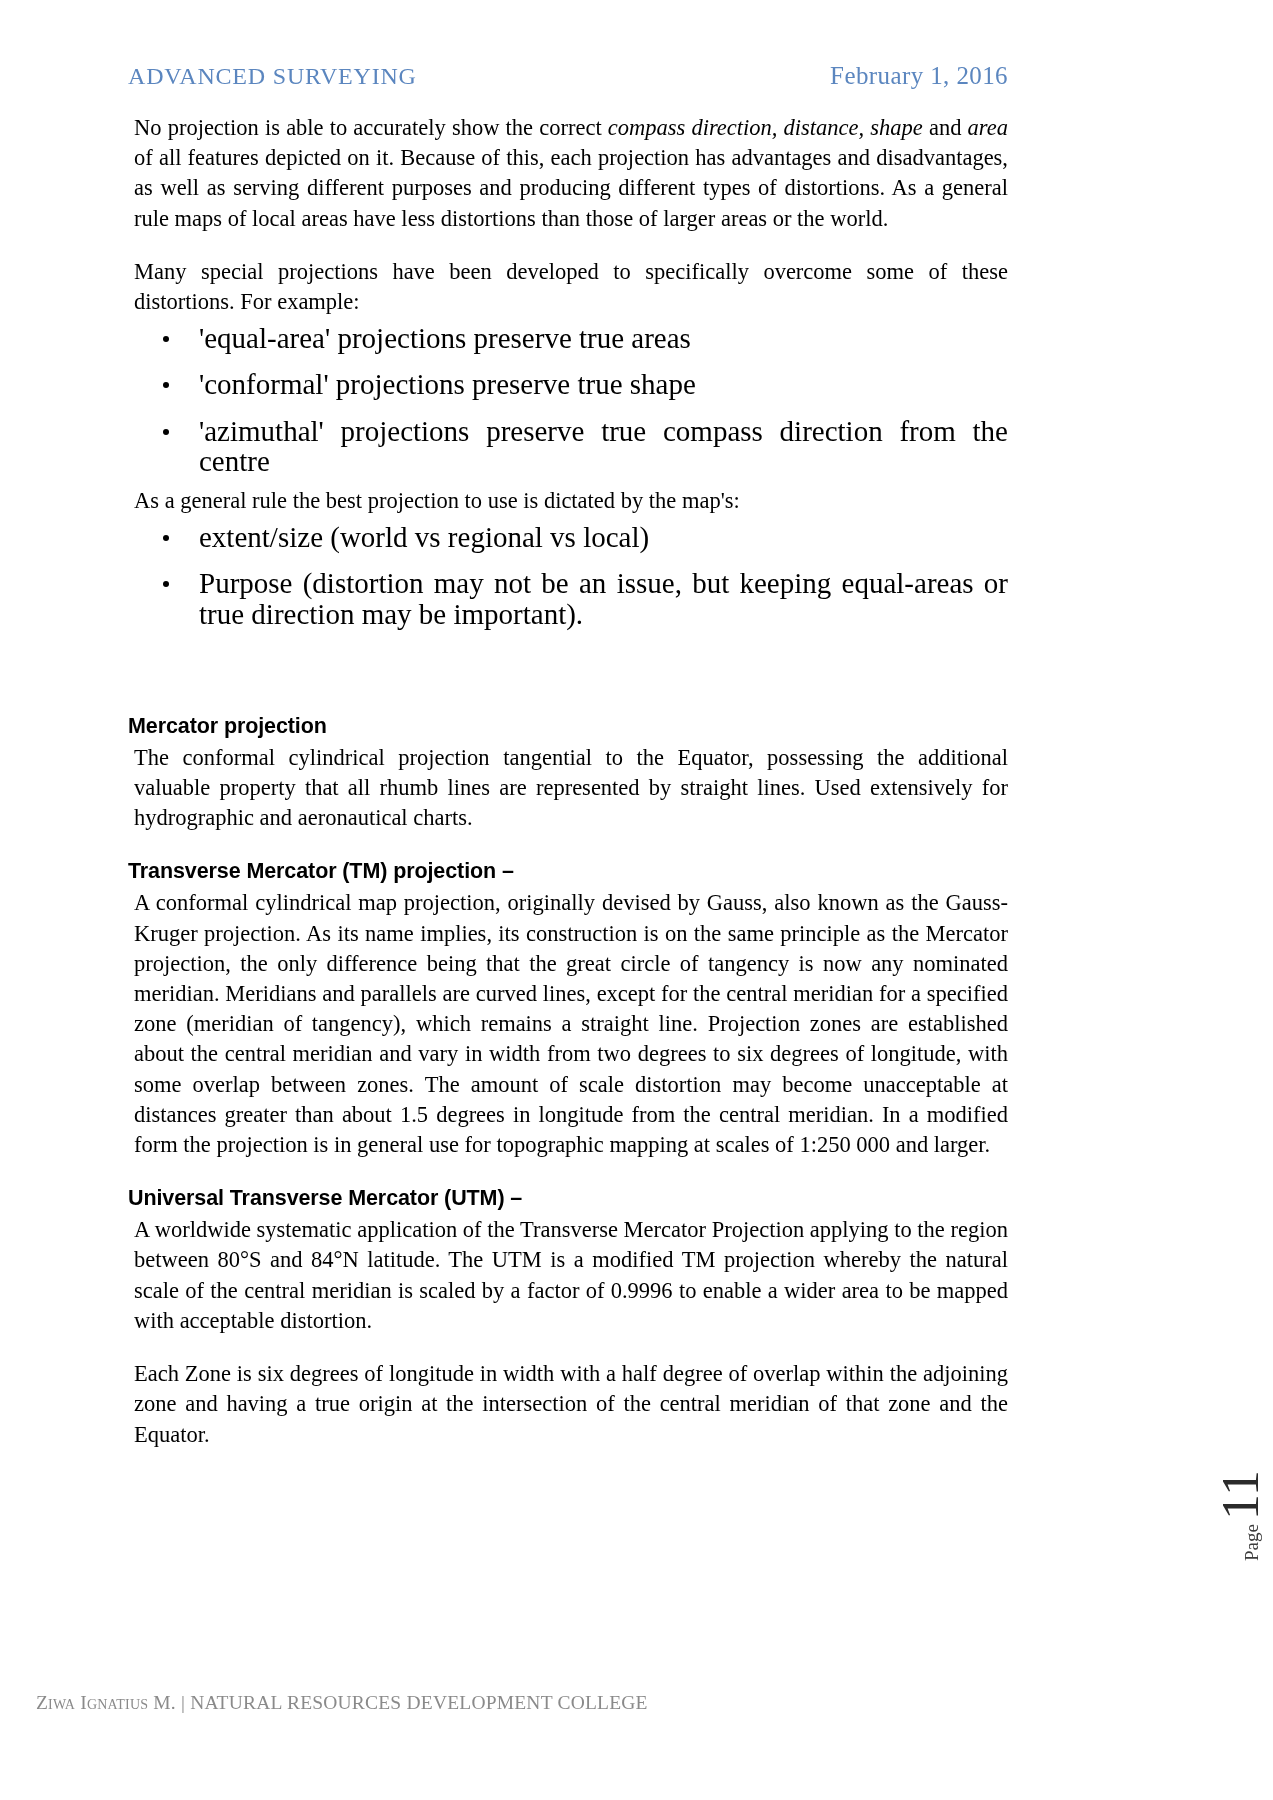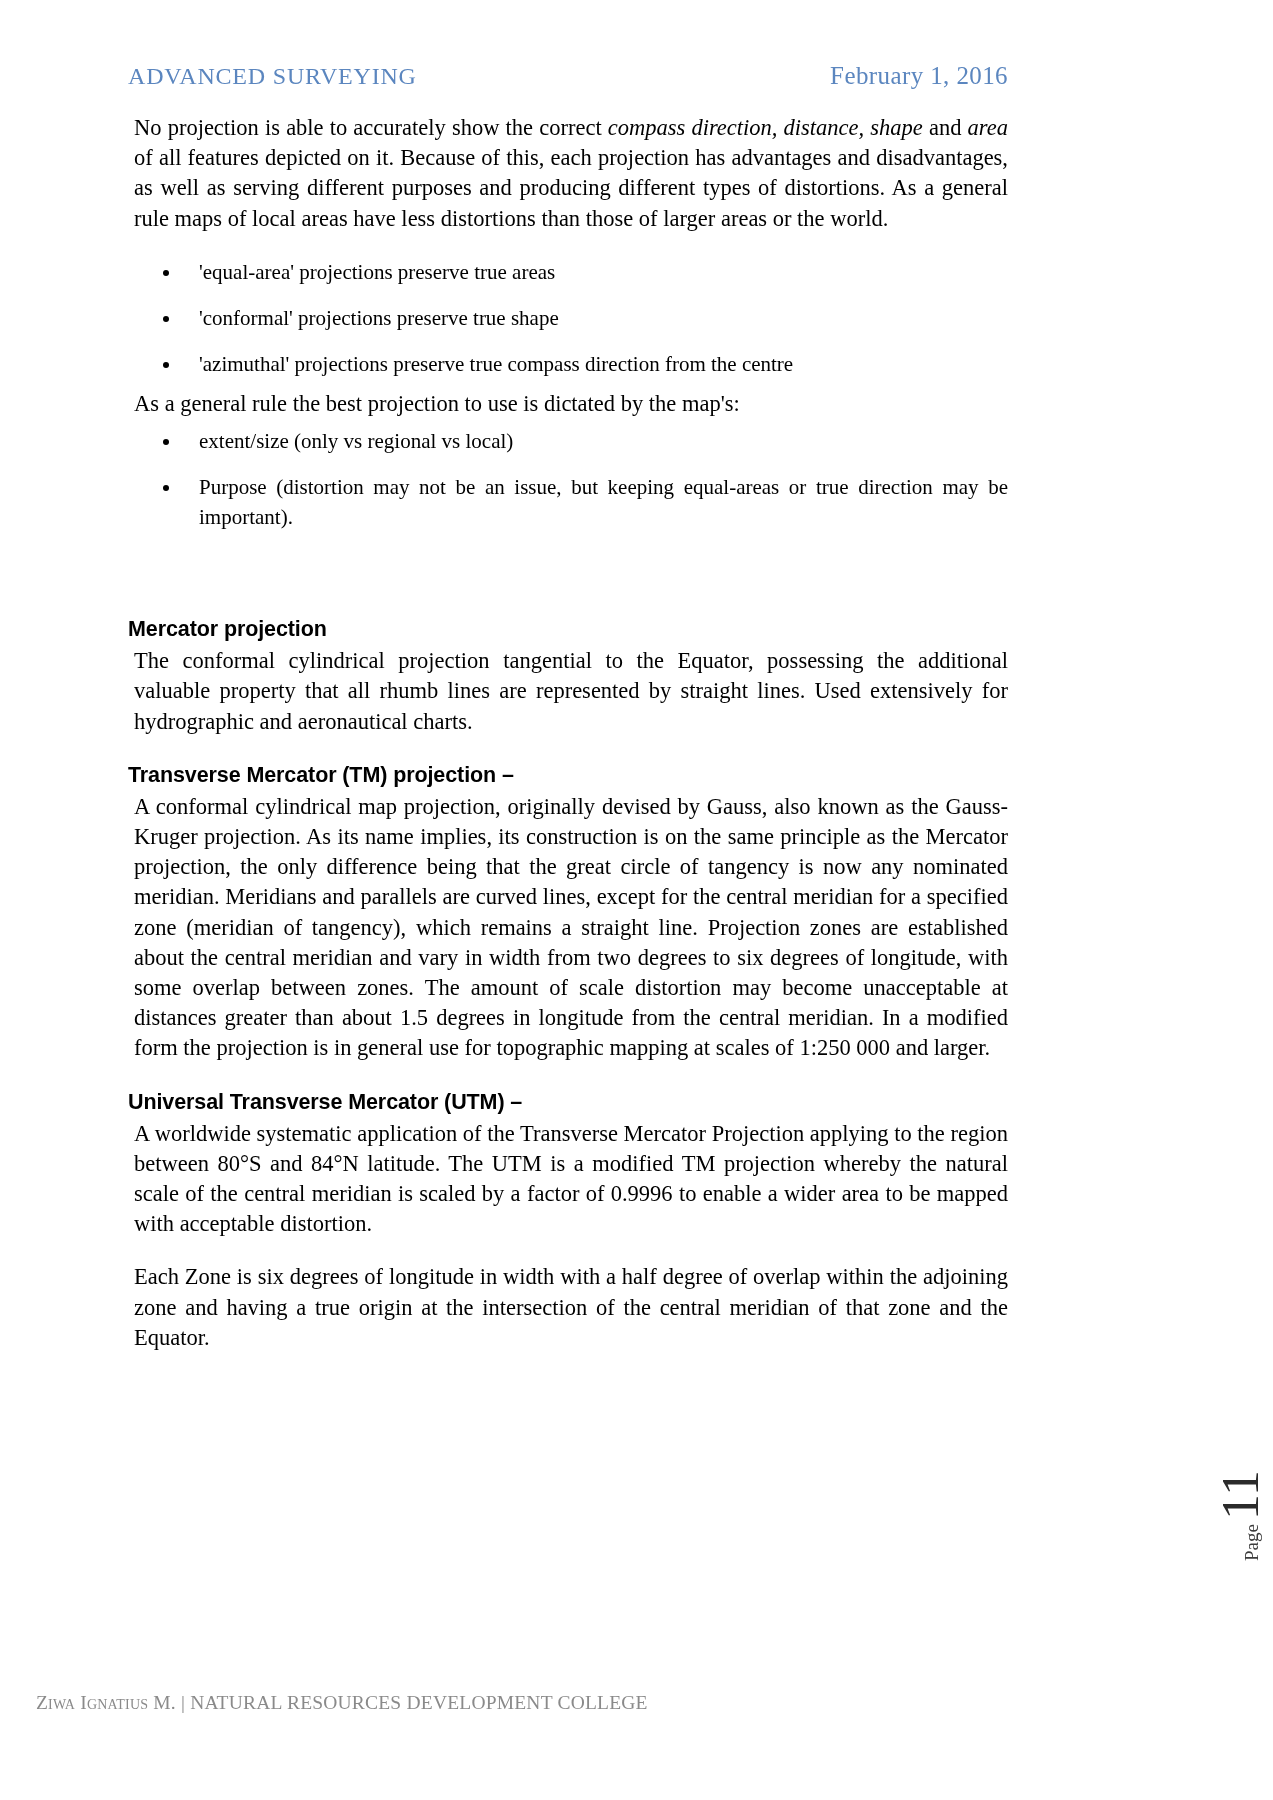--- a/index.html
+++ b/index.html
@@ -73,21 +73,21 @@
   
   ul.bullets {
     list-style: none;
     margin: 0 0 6px 0;
     padding: 0;
   }
   ul.bullets li {
     position: relative;
     margin: 0 0 16px 0;
     padding-left: 71px;
-    font-size: 21px;
+    font-size: 29px;
     line-height: 30.2px;
     text-align: justify;
   }
   ul.bullets li:last-child {
     margin-bottom: 10px;
   }
   ul.bullets li .bullet-dot {
     position: absolute;
     left: 35px;
     top: 13px;
@@ -164,31 +164,32 @@
 
   <div class="header">
     <span class="header-title">ADVANCED SURVEYING</span>
     <span class="header-date">February 1, 2016</span>
   </div>
 
   <div class="content">
 
     <p class="body-par"><span>No projection is able to accurately show the correct </span><em>compass direction, distance, shape</em><span> and </span><em>area</em><span> of all features depicted on it.  Because of this, each projection has advantages and disadvantages, as well as serving different purposes and producing different types of distortions.  As a general rule maps of local areas have less distortions than those of larger areas or the world.</span></p>
 
+    <p class="body-par nogap">Many special projections have been developed to specifically overcome some of these distortions.  For example:</p>
 
     <ul class="bullets list-gap-top">
       <li><span class="bullet-dot"></span><span>'equal-area' projections preserve true areas</span></li>
       <li><span class="bullet-dot"></span><span>'conformal' projections preserve true shape</span></li>
       <li><span class="bullet-dot"></span><span>'azimuthal' projections preserve true compass direction from the centre</span></li>
     </ul>
 
     <p class="body-par nogap">As a general rule the best projection to use is dictated by the map's:</p>
 
     <ul class="bullets list-gap-top">
-      <li><span class="bullet-dot"></span><span>extent/size (only vs regional vs local)</span></li>
+      <li><span class="bullet-dot"></span><span>extent/size (world vs regional vs local)</span></li>
       <li><span class="bullet-dot"></span><span>Purpose (distortion may not be an issue, but keeping equal-areas or true direction may be important).</span></li>
     </ul>
 
     <div class="spacer-lg"></div>
 
     <div class="sec-block">
       <h2 class="sec-heading">Mercator projection</h2>
       <p class="body-par">The conformal cylindrical projection tangential to the Equator, possessing the additional valuable property that all rhumb lines are represented by straight lines. Used extensively for hydrographic and aeronautical charts.</p>
     </div>
 

